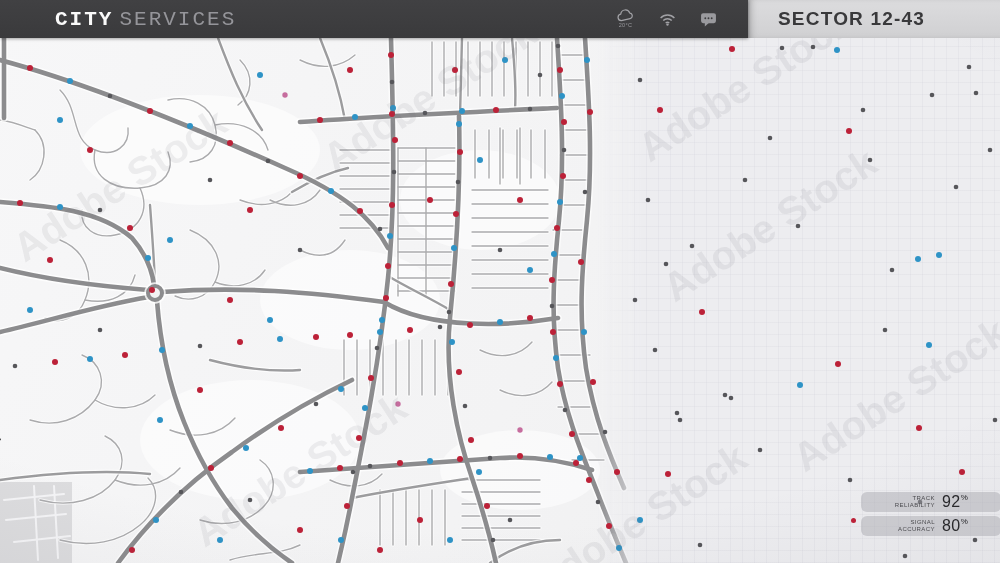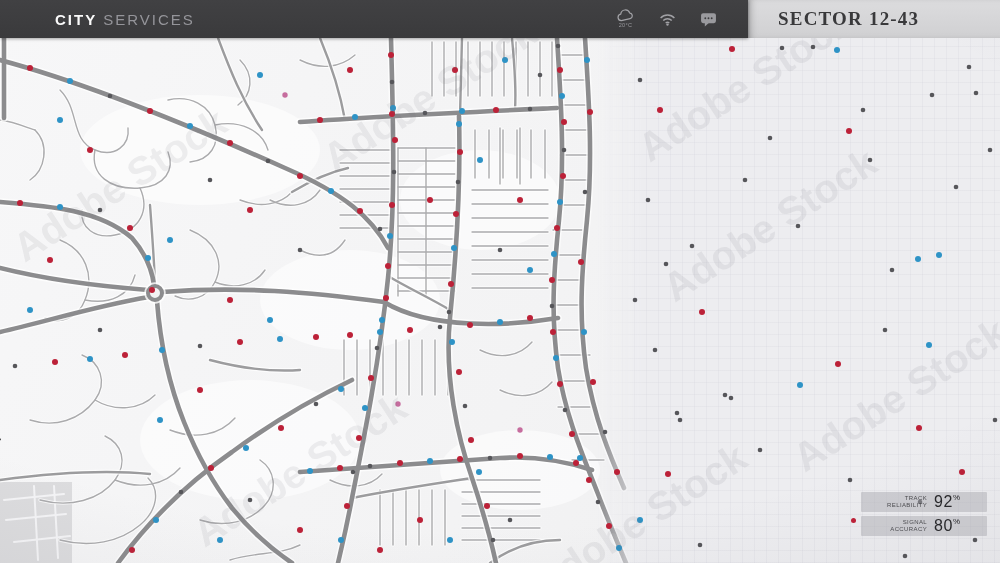--- a/index.html
+++ b/index.html
@@ -7,32 +7,31 @@
     position:relative;width:1000px;height:563px;overflow:hidden;
     font-family:"Liberation Sans",sans-serif;
     background:linear-gradient(115deg,#f7f7f8 0%,#f3f3f4 55%,#eeeeef 100%);
   }
   .stage *{box-sizing:border-box;}
   svg.layer{position:absolute;left:0;top:0;width:1000px;height:563px;}
 
   
   .topbar{position:absolute;left:0;top:0;width:1000px;height:38px;display:flex;z-index:40;}
   .bar-dark{flex:1;background:linear-gradient(180deg,#414143 0%,#3a3a3c 100%);display:flex;align-items:center;position:relative;box-shadow:0 1px 3px rgba(0,0,0,.35);}
-  .brand{padding-left:55px;font-size:15px;letter-spacing:2px;white-space:nowrap;}
+  .brand{padding-left:55px;font-size:21px;letter-spacing:2px;white-space:nowrap;font-family:Liberation Mono, monospace;}
   .brand-strong{color:#fafafa;font-weight:bold;}
   .brand-light{color:#95959a;font-weight:400;margin-left:6px;}
   .bar-icons{position:absolute;left:616px;top:0;height:38px;display:flex;align-items:center;gap:24px;}
   .icon-col{display:flex;flex-direction:column;align-items:center;line-height:1;}
   .temp{font-size:5.5px;color:#9a9a9e;margin-top:1px;letter-spacing:.3px;}
   .sector-panel{
     width:252px;height:38px;background:linear-gradient(180deg,#dcdcde 0%,#d0d0d2 100%);
     color:#39393b;font-size:19px;font-weight:bold;letter-spacing:1.2px;
     display:flex;align-items:center;padding-left:30px;
     box-shadow:inset 6px 0 8px -5px rgba(0,0,0,.35);
-    font-family:Liberation Serif, serif;
   }
 
   
   .side-overlay{
     position:absolute;left:598px;top:38px;width:402px;height:525px;z-index:10;
     background-color:rgba(236,236,239,.9);
     background-image:
       repeating-linear-gradient(90deg,rgba(205,205,214,.22) 0 1px,transparent 1px 12px),
       repeating-linear-gradient(0deg,rgba(205,205,214,.22) 0 1px,transparent 1px 12px);
     -webkit-mask-image:linear-gradient(90deg,transparent 0,#000 45px);
@@ -51,22 +50,22 @@
   }
 
   .vignette{
     position:absolute;inset:0;z-index:30;pointer-events:none;
     background:radial-gradient(120% 95% at 45% 42%,rgba(0,0,0,0) 55%,rgba(90,90,100,.08) 82%,rgba(60,60,70,.16) 100%);
   }
 
   
   .stats{position:absolute;right:21px;top:492px;width:118px;z-index:45;}
   .stat-box{
-    width:126px;height:20px;margin-bottom:4px;background:rgba(165,165,170,.45);
-    display:flex;align-items:center;border-radius:1px;
+    width:140px;height:20px;margin-bottom:4px;background:rgba(165,165,170,.45);
+    display:flex;align-items:center;border-radius:6px;
   }
   .stat-label{flex:1.25;text-align:right;font-size:6px;line-height:1.25;color:#4b4b4f;letter-spacing:.4px;padding-right:7px;}
   .stat-value{flex:1;font-size:16px;color:#29292c;letter-spacing:.5px;}
   .stat-value .pct{font-size:8px;vertical-align:7px;letter-spacing:0;}
   .stat-dot{position:absolute;left:-10px;top:26px;width:5px;height:5px;border-radius:50%;background:#bc2138;}
 
   .map-canvas{position:absolute;inset:0;}
 </style>
 </head>
 <body>

